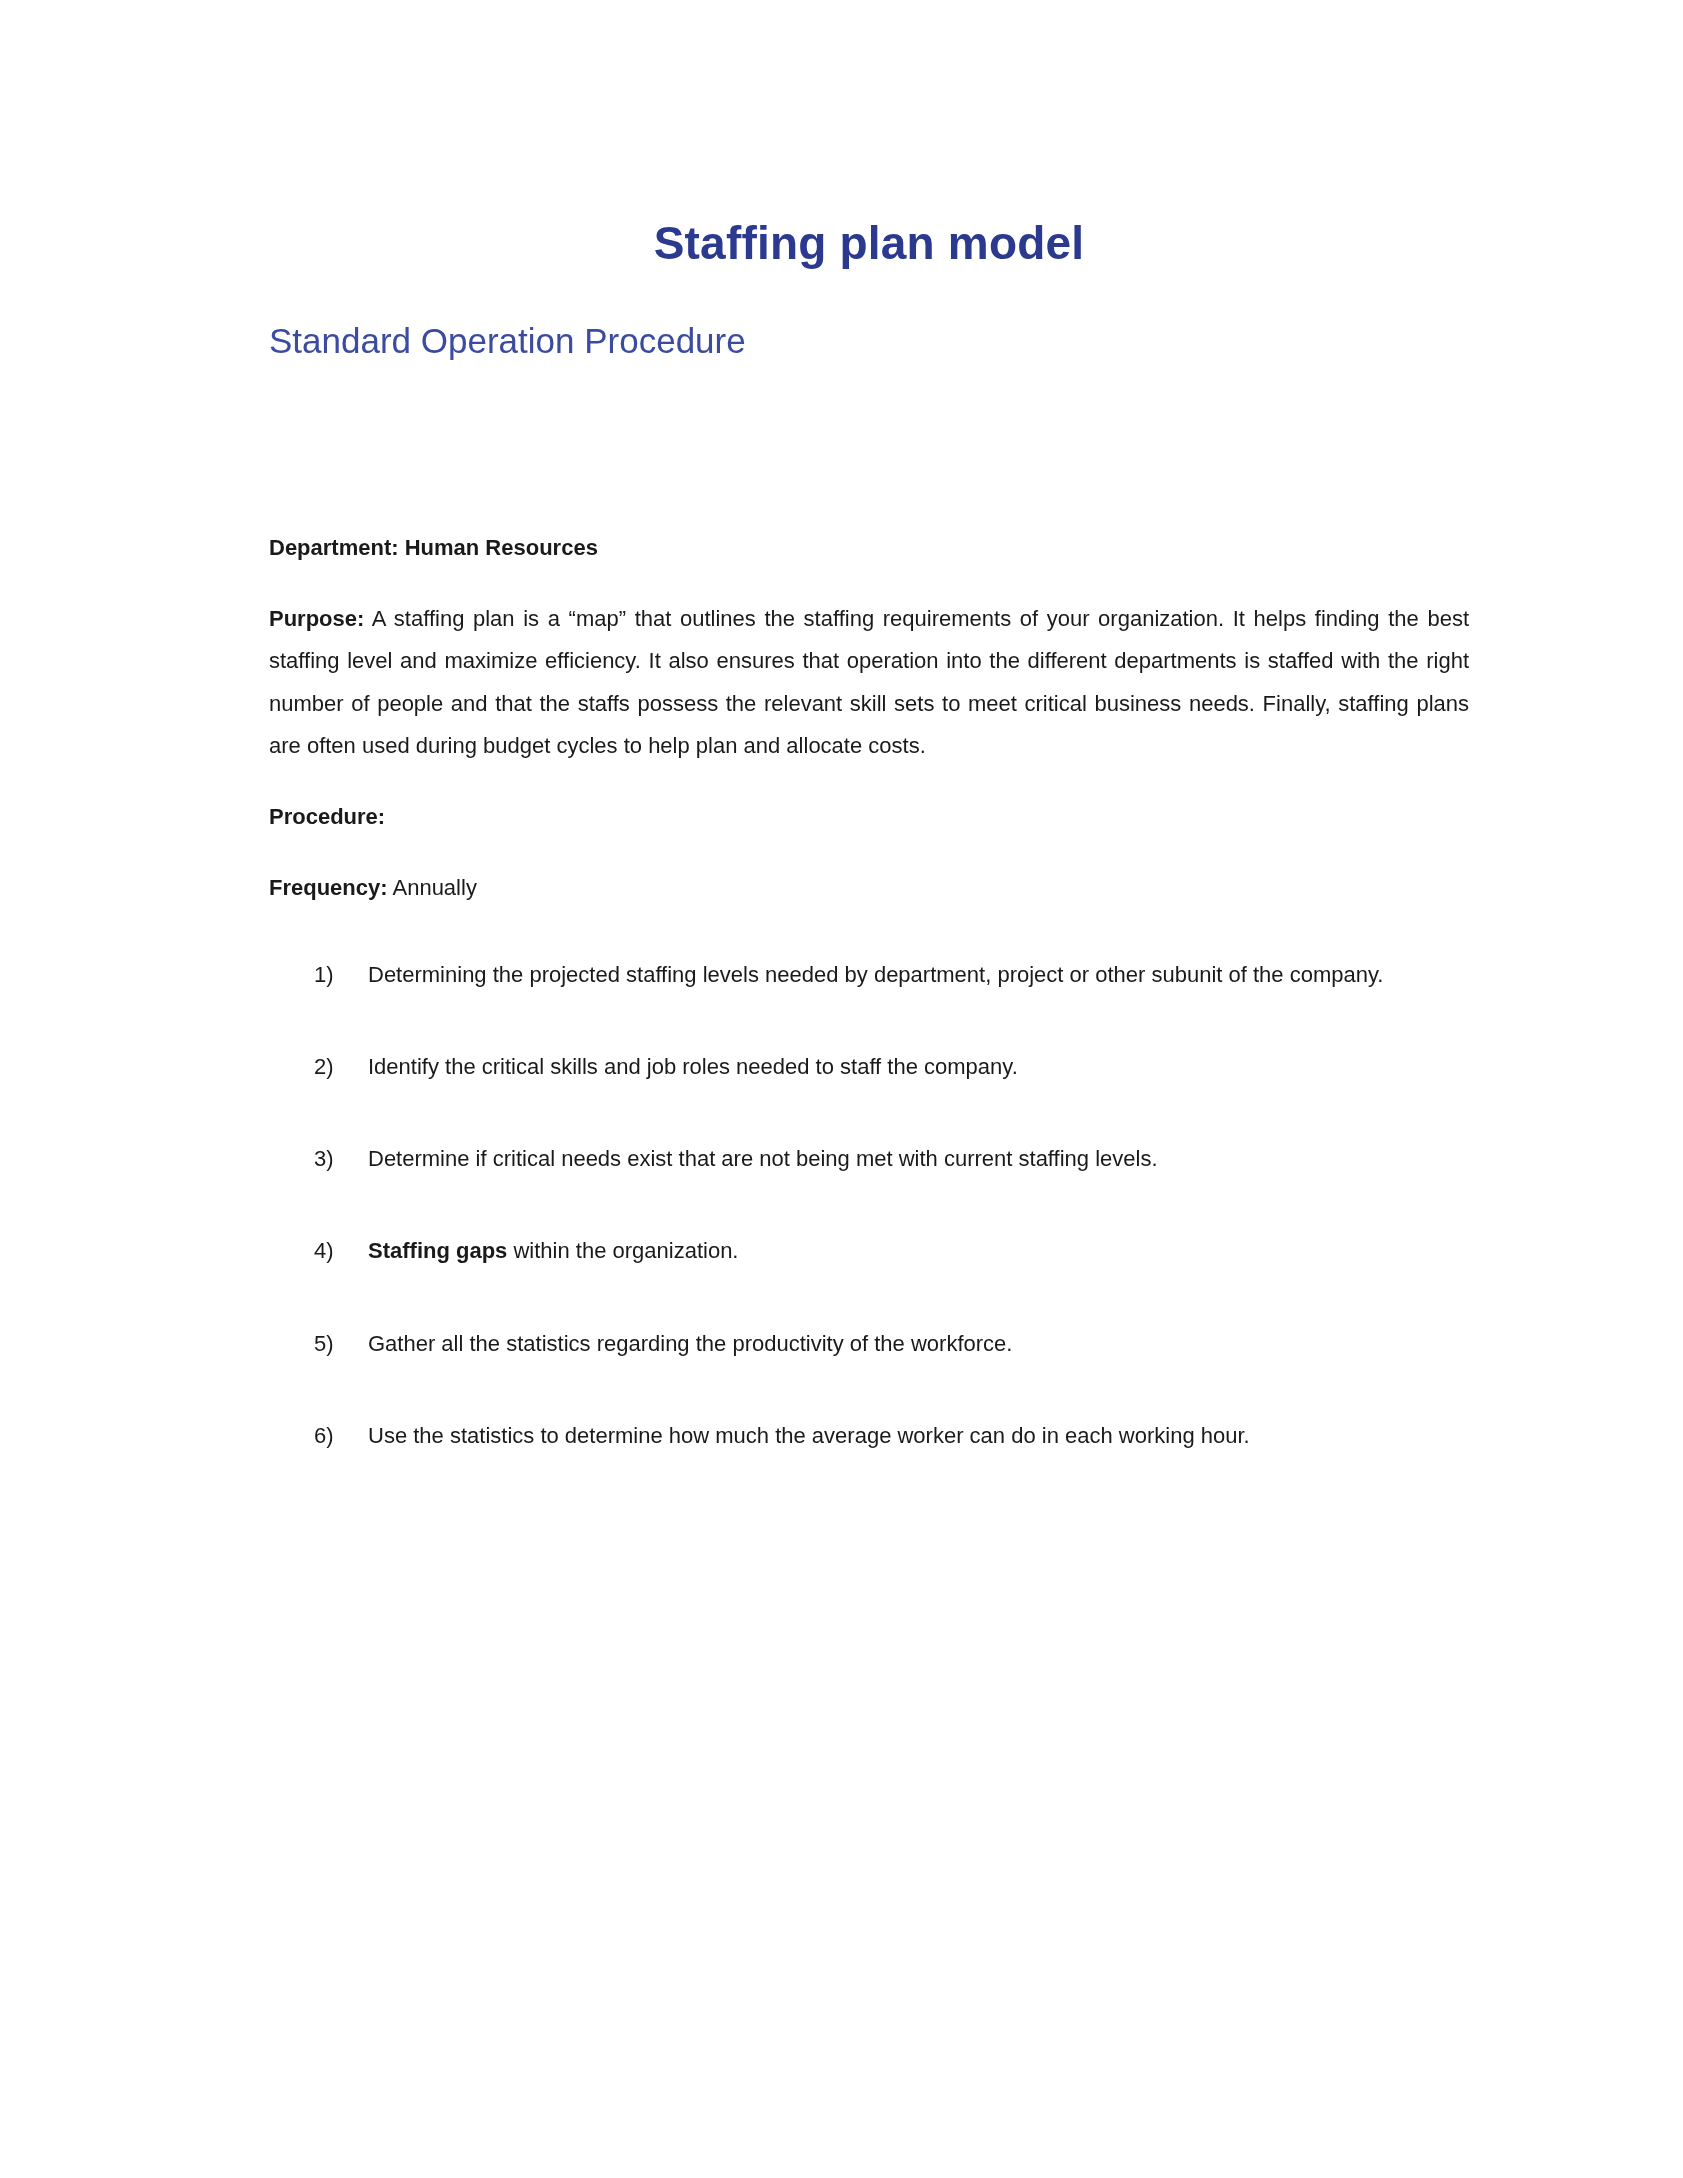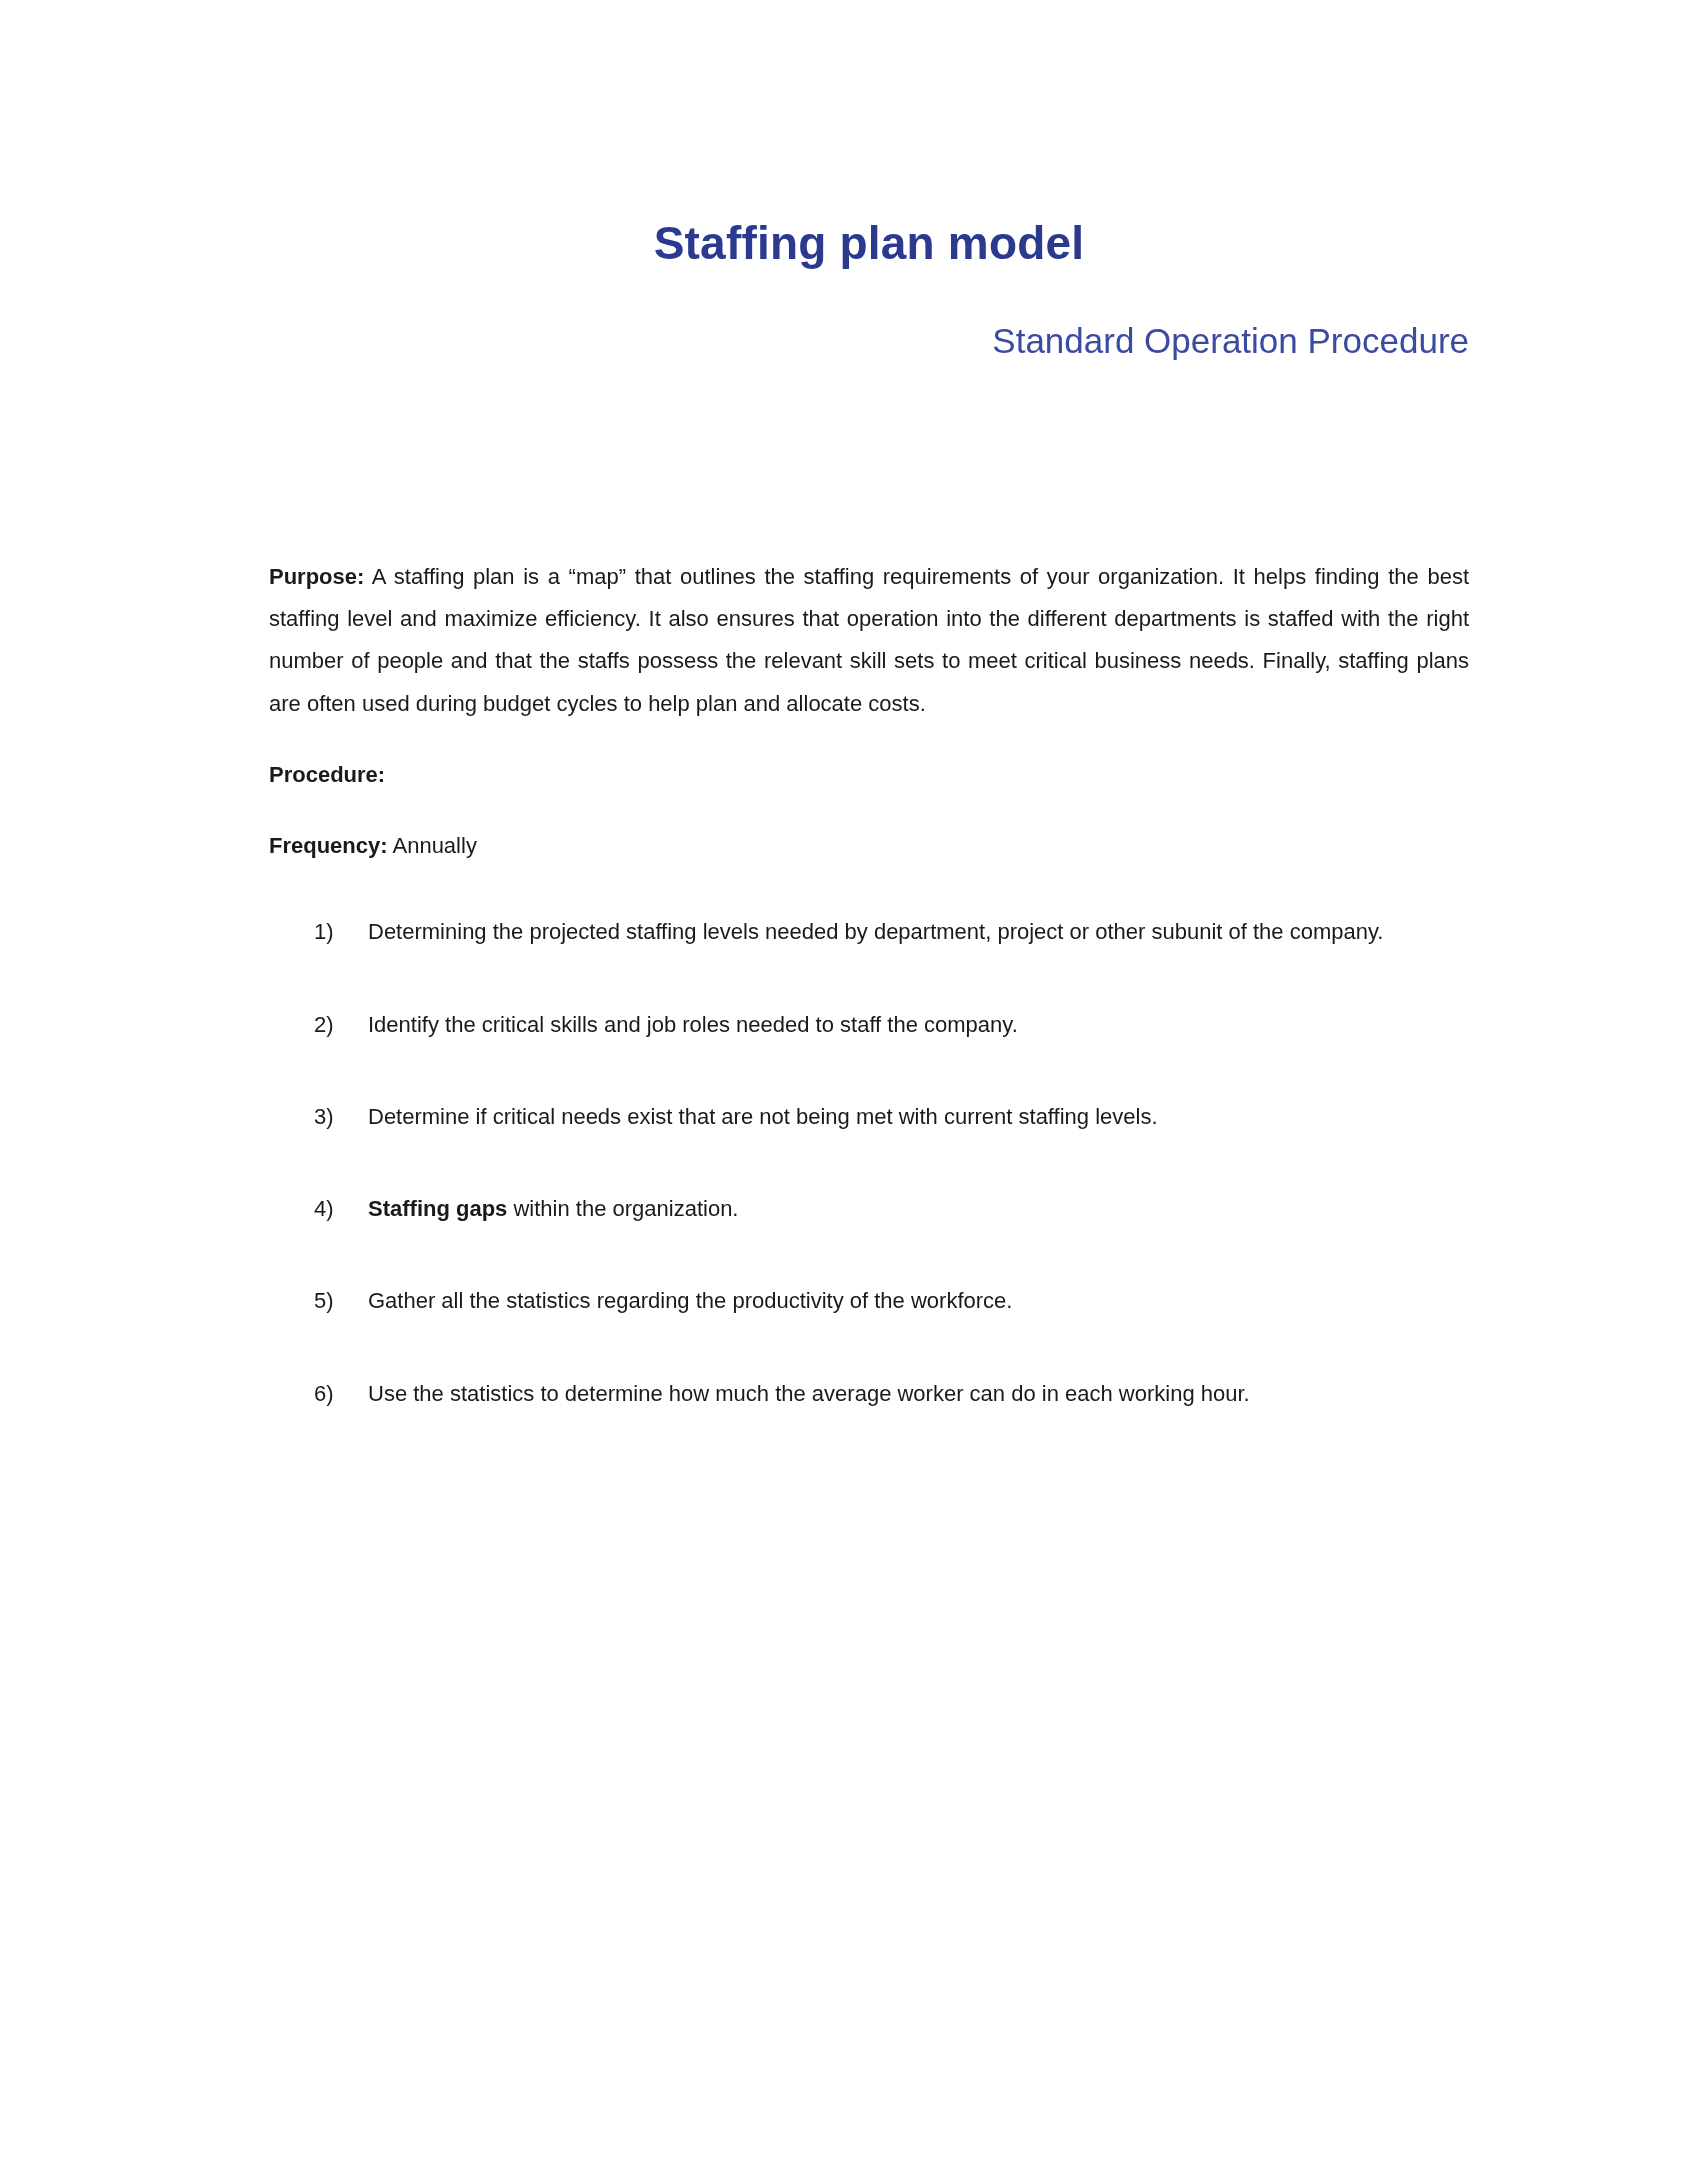--- a/index.html
+++ b/index.html
@@ -33,21 +33,21 @@
     padding-top: 216px;
     text-align: center;
     font-size: 46px;
     font-weight: bold;
     color: #2b3a8f;
     letter-spacing: 0.2px;
   }
   .doc-subtitle {
     margin: 0;
     padding-top: 51px;
-    text-align: right;
+    text-align: left;
     font-size: 35px;
     font-weight: normal;
     color: #3b4ba0;
   }
   .body-block {
     padding-top: 166px;
   }
   p.para {
     margin: 0 0 0 0;
     font-size: 22px;
@@ -99,20 +99,23 @@
 <body>
 
 <div class="page">
   <div class="content">
 
     <h1 class="doc-title">Staffing plan model</h1>
     <h2 class="doc-subtitle">Standard Operation Procedure</h2>
 
     <div class="body-block">
 
+      <p class="para">
+        <span class="lead">Department: Human Resources</span>
+      </p>
 
       <p class="para spaced">
         <span class="lead">Purpose:</span><span> A staffing plan is a “map” that outlines the staffing requirements of your organization. It helps finding the best staffing level and maximize efficiency. It also ensures that operation into the different departments is staffed with the right number of people and that the staffs possess the relevant skill sets to meet critical business needs. Finally, staffing plans are often used during budget cycles to help plan and allocate costs.</span>
       </p>
 
       <p class="para spaced">
         <span class="lead">Procedure:</span>
       </p>
 
       <p class="para spaced">

